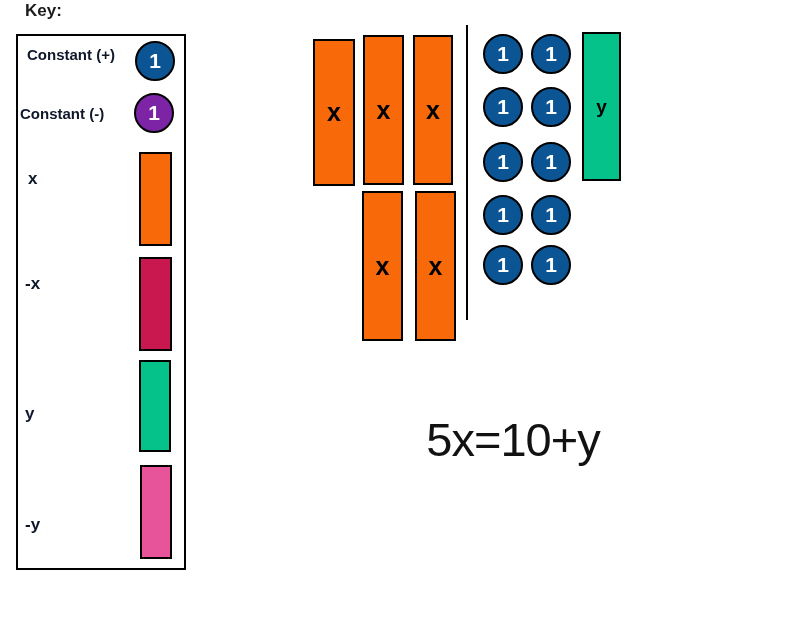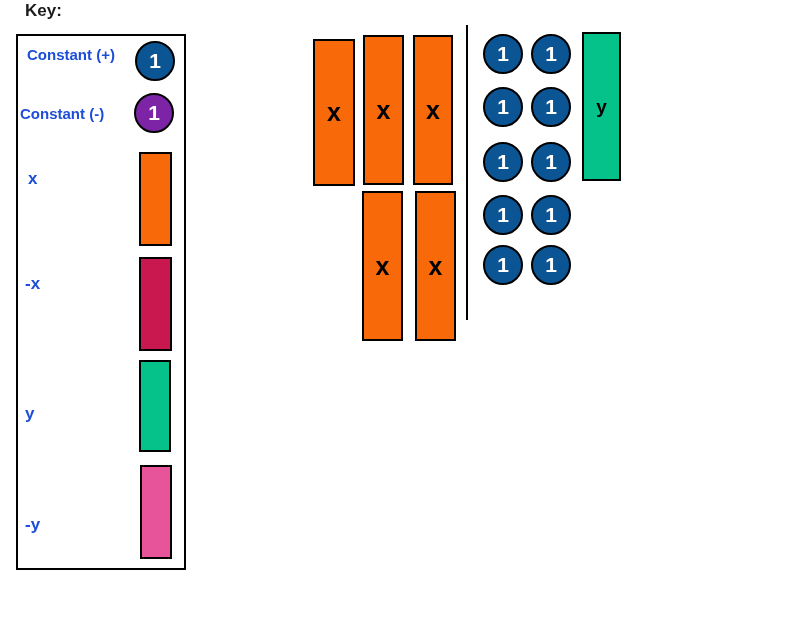--- a/index.html
+++ b/index.html
@@ -16,21 +16,21 @@
   
   .key-title {
     left:25px; top:1px;
     font-size:17px; font-weight:bold; color:#1b1b1b;
   }
   .key-panel {
     left:16px; top:34px; width:170px; height:536px;
     border:2px solid #000000;
   }
   .key-label {
-    font-size:15px; font-weight:bold; color:#1d4ed8;
+    font-size:15px; font-weight:bold; color:#0f172a;
     white-space:nowrap;
   }
   .kl-cplus  { left:27px; top:46px; }
   .kl-cminus { left:20px; top:105px; }
   .kl-x  { left:28px; top:169px; font-size:17px; }
   .kl-negx { left:25px; top:274px; font-size:17px; }
   .kl-y  { left:25px; top:404px; font-size:17px; }
   .kl-negy { left:25px; top:515px; font-size:17px; }
 
   .circle {
@@ -164,14 +164,15 @@
     <span>1</span>
   </div>
   <div class="abs circle circle-blue unit u-r5c2">
     <span>1</span>
   </div>
 
   <div class="abs tile tile-green wt-y">
     <span>y</span>
   </div>
 
+  <div class="abs equation">5x=10+y</div>
 
 </div>
 
 </body></html>

